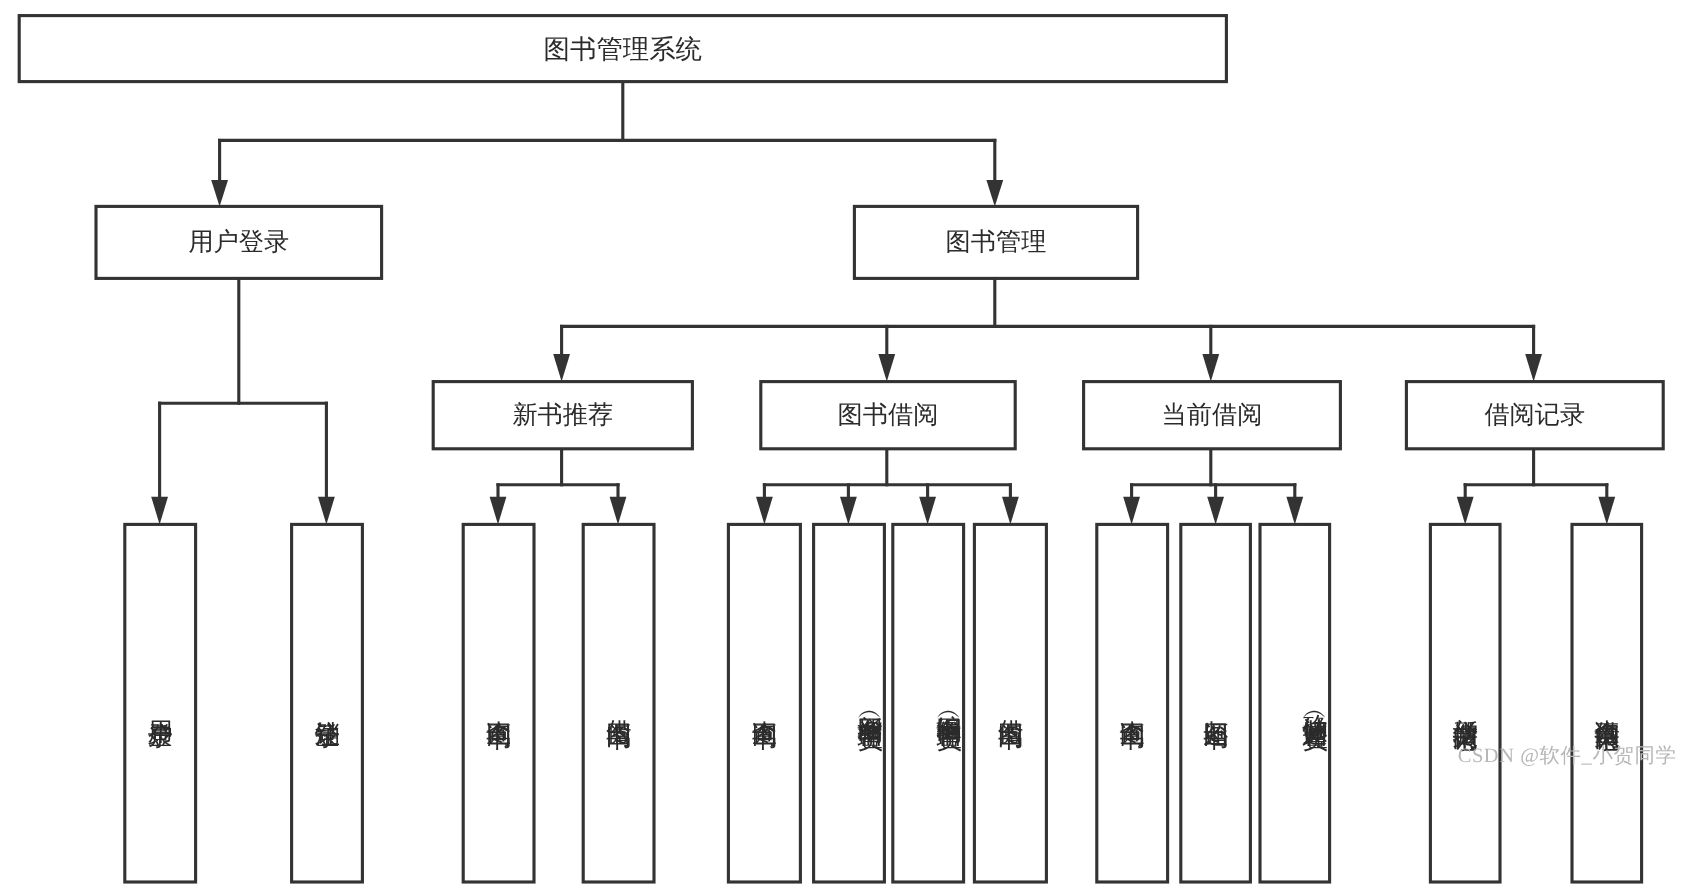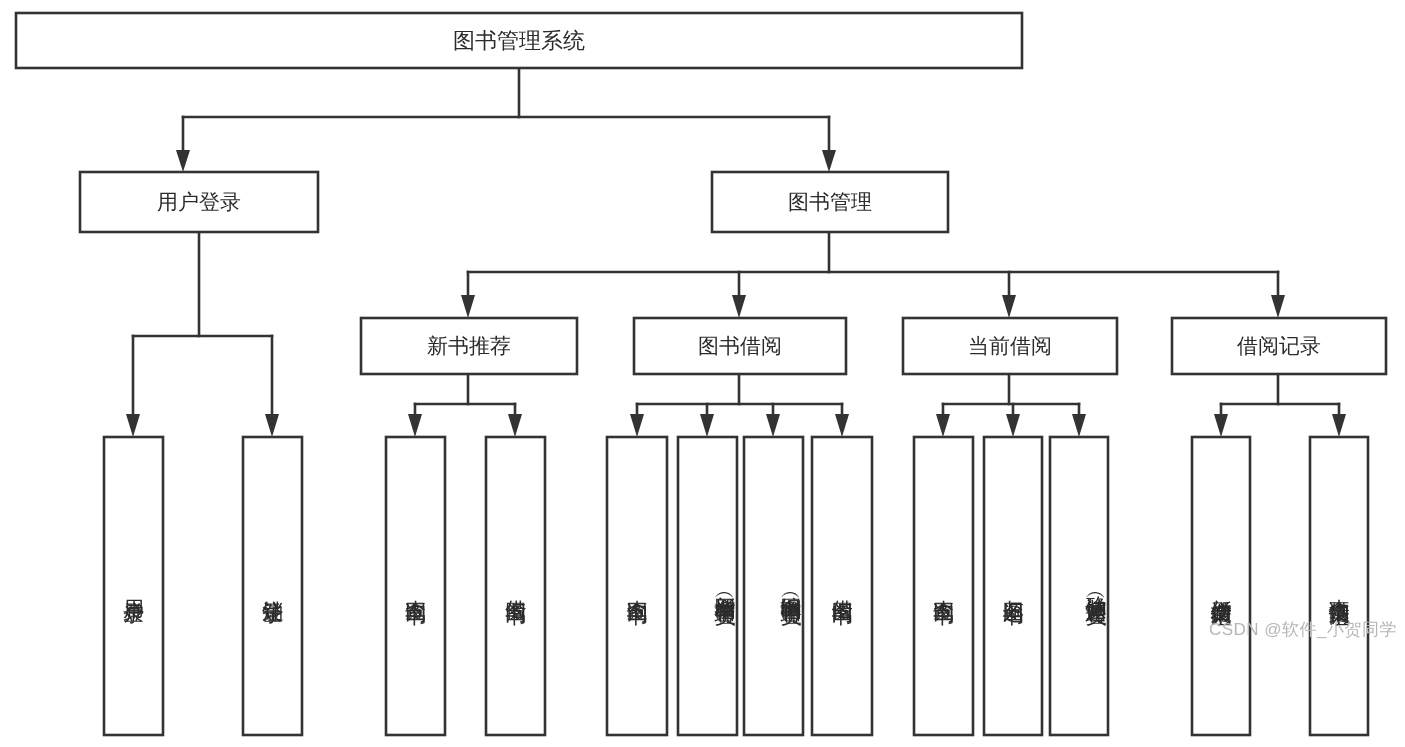--- a/index.html
+++ b/index.html
@@ -64,21 +64,21 @@
     line-height: 1.16;
     color: #2b2b2b;
     letter-spacing: 1.5px;
     text-align: center;
     pointer-events: none;
   }
   #watermark {
     position: absolute;
     right: 8px;
     bottom: 4px;
-    font-family: Liberation Sans, sans-serif;
+    font-family: Liberation Serif, serif;
     font-size: 17px;
     color: #b6b6b6;
     letter-spacing: 0.5px;
     white-space: nowrap;
   }
 </style>
 </head>
 <body>
 
 <div id="diagram-root">

